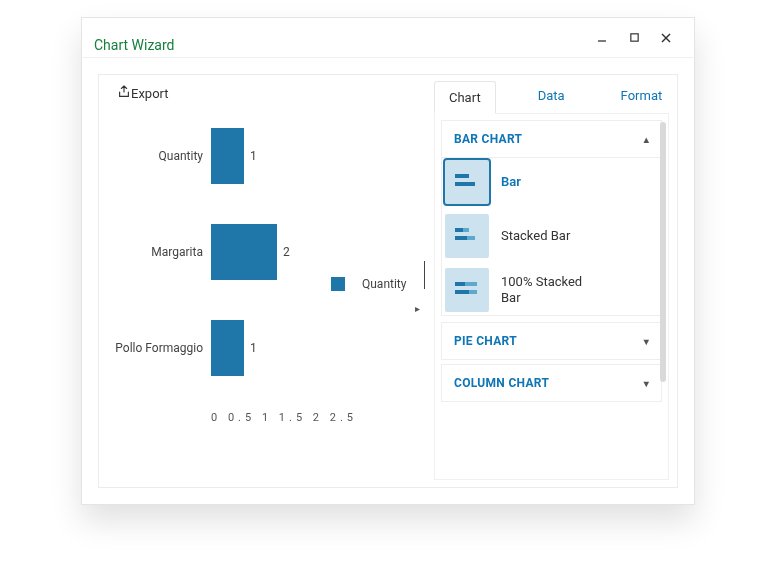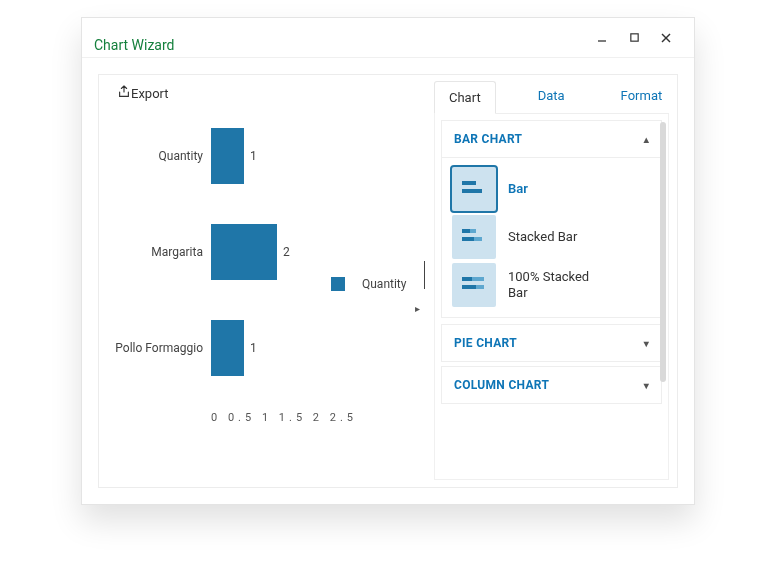--- a/index.html
+++ b/index.html
@@ -200,24 +200,24 @@
     cursor: pointer;
     margin-bottom: 4px;
     background: #fff;
   }
   .accordion-caret { font-size: 10px; color: #555; }
   .chart-type-grid {
     border: 1px solid #eee;
     border-top: none;
     margin-top: -5px;
     margin-bottom: 6px;
-    padding: 10px;
+    padding: 3px;
     display: flex;
     flex-direction: column;
-    gap: 4px;
+    gap: 10px;
   }
   .chart-type-item {
     display: flex;
     align-items: center;
     gap: 12px;
     cursor: pointer;
   }
   .chart-type-icon {
     width: 44px;
     height: 44px;

